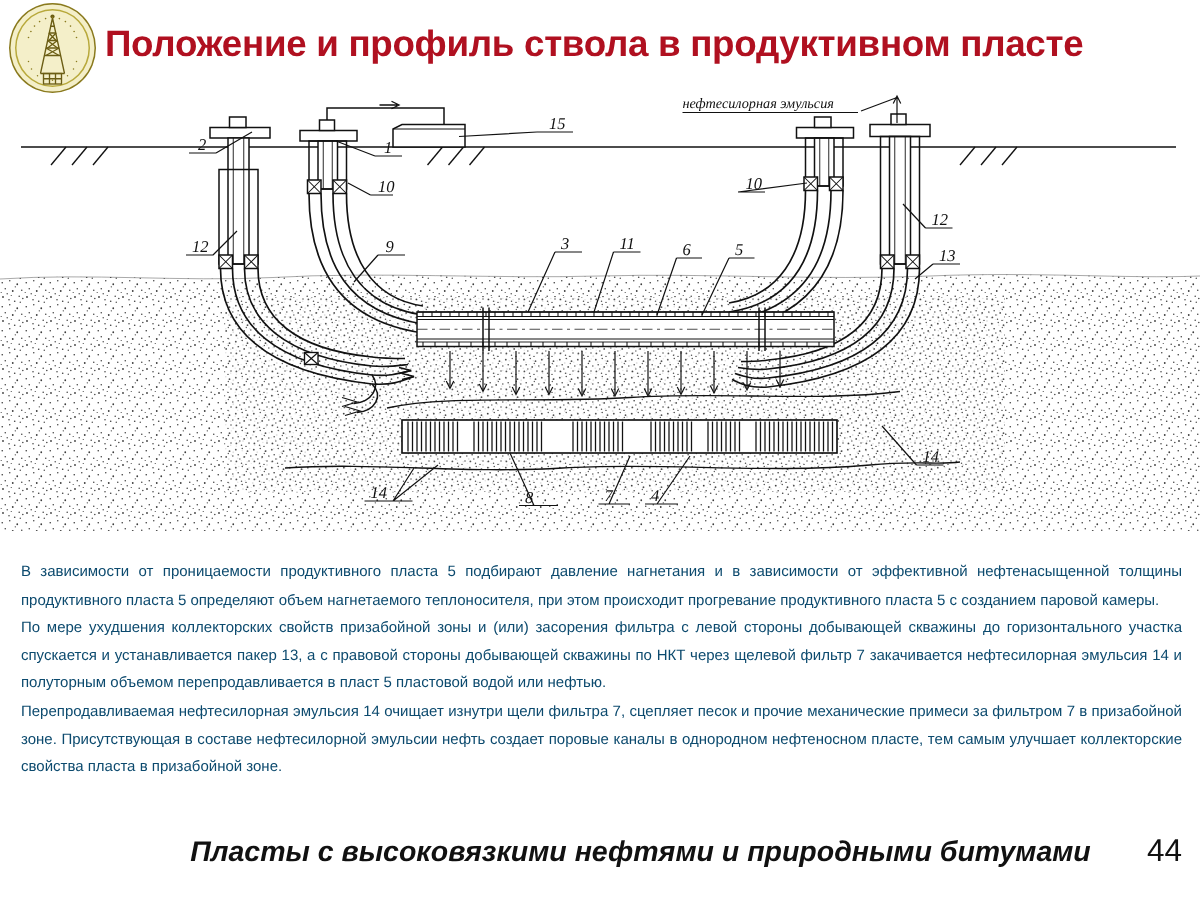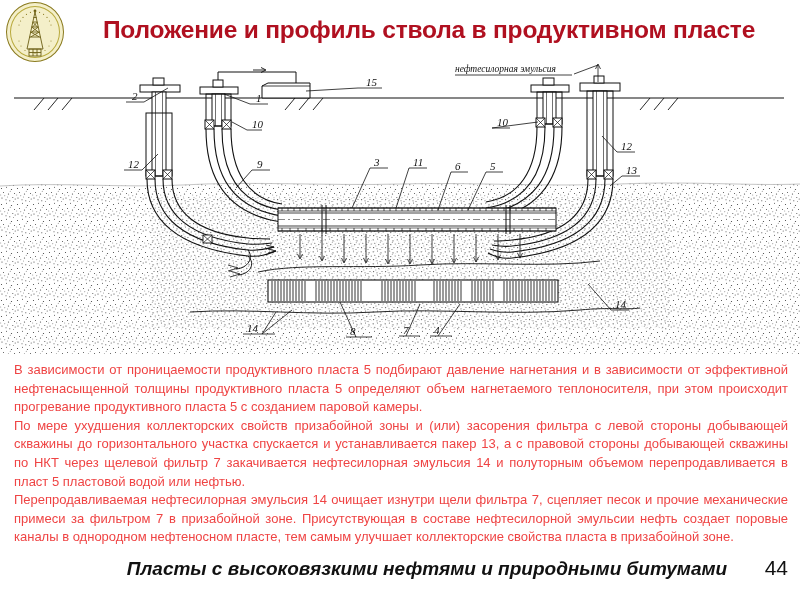--- a/index.html
+++ b/index.html
@@ -23,21 +23,20 @@
     overflow:hidden;
   }
   #logo .ring{
     position:absolute;left:3px;top:3px;right:3px;bottom:3px;
     border-radius:50%;
     border:0.8px solid #b8a93c;
   }
   #logo svg{position:absolute;left:0;top:0;}
   #page-title{
     position:absolute;left:70px;top:16px;width:718px;
-    text-align:center;
     color:#b01020;
     font-family:"Liberation Sans", sans-serif;
     font-weight:bold;
     font-size:24.5px;
     letter-spacing:-0.2px;
     white-space:nowrap;
   }
   
   #diagram{
     position:absolute;left:0;top:58px;width:800px;height:296px;
@@ -50,25 +49,25 @@
     fill:#111;
   }
   .cap{
     font-family:"Liberation Serif", serif;
     font-style:italic;
     font-size:9.5px;
     fill:#111;
   }
   
   #body-text{
-    position:absolute;left:14px;top:361px;width:774px;
+    position:absolute;left:14px;top:373px;width:774px;
     font-family:"Liberation Sans", sans-serif;
-    font-size:13px;
+    font-size:10px;
     line-height:18.6px;
-    color:#ef4444;
+    color:#0c4a6e;
     text-align:justify;
   }
   #body-text p{margin:0;}
   
   #footer-title{
     position:absolute;left:0;top:558px;width:760px;
     text-align:center;
     font-family:"Liberation Sans", sans-serif;
     font-style:italic;
     font-weight:bold;

